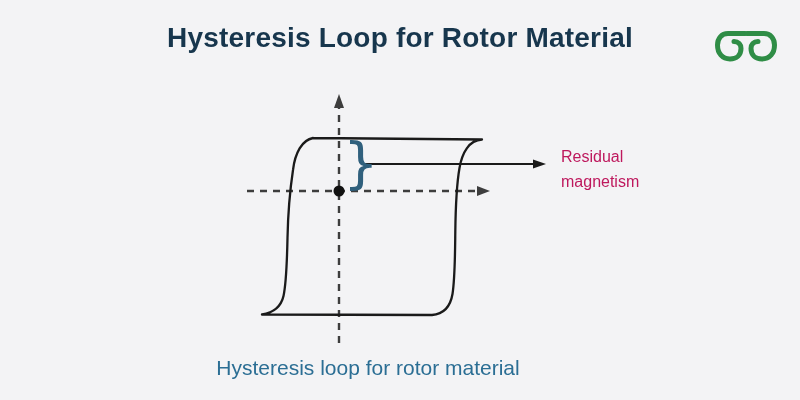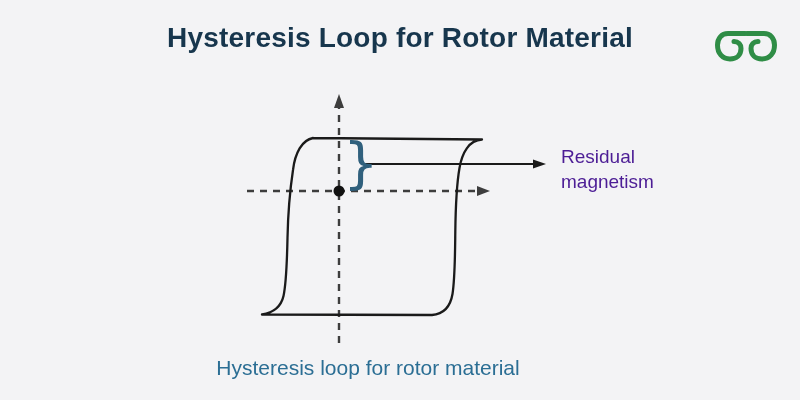--- a/index.html
+++ b/index.html
@@ -52,23 +52,23 @@
     font-weight: 400;
     color: #30607d;
     user-select: none;
   }
 
   .residual-label {
     position: absolute;
     left: 561px;
     top: 144px;
     width: 122px;
-    font-size: 19px;
+    font-size: 16px;
     line-height: 25px;
-    color: #4c1d95;
+    color: #be185d;
   }
 
   .diagram-caption {
     position: absolute;
     top: 356px;
     left: 368px;
     transform: translateX(-50%);
     font-size: 21px;
     color: #2b6e94;
     white-space: nowrap;

